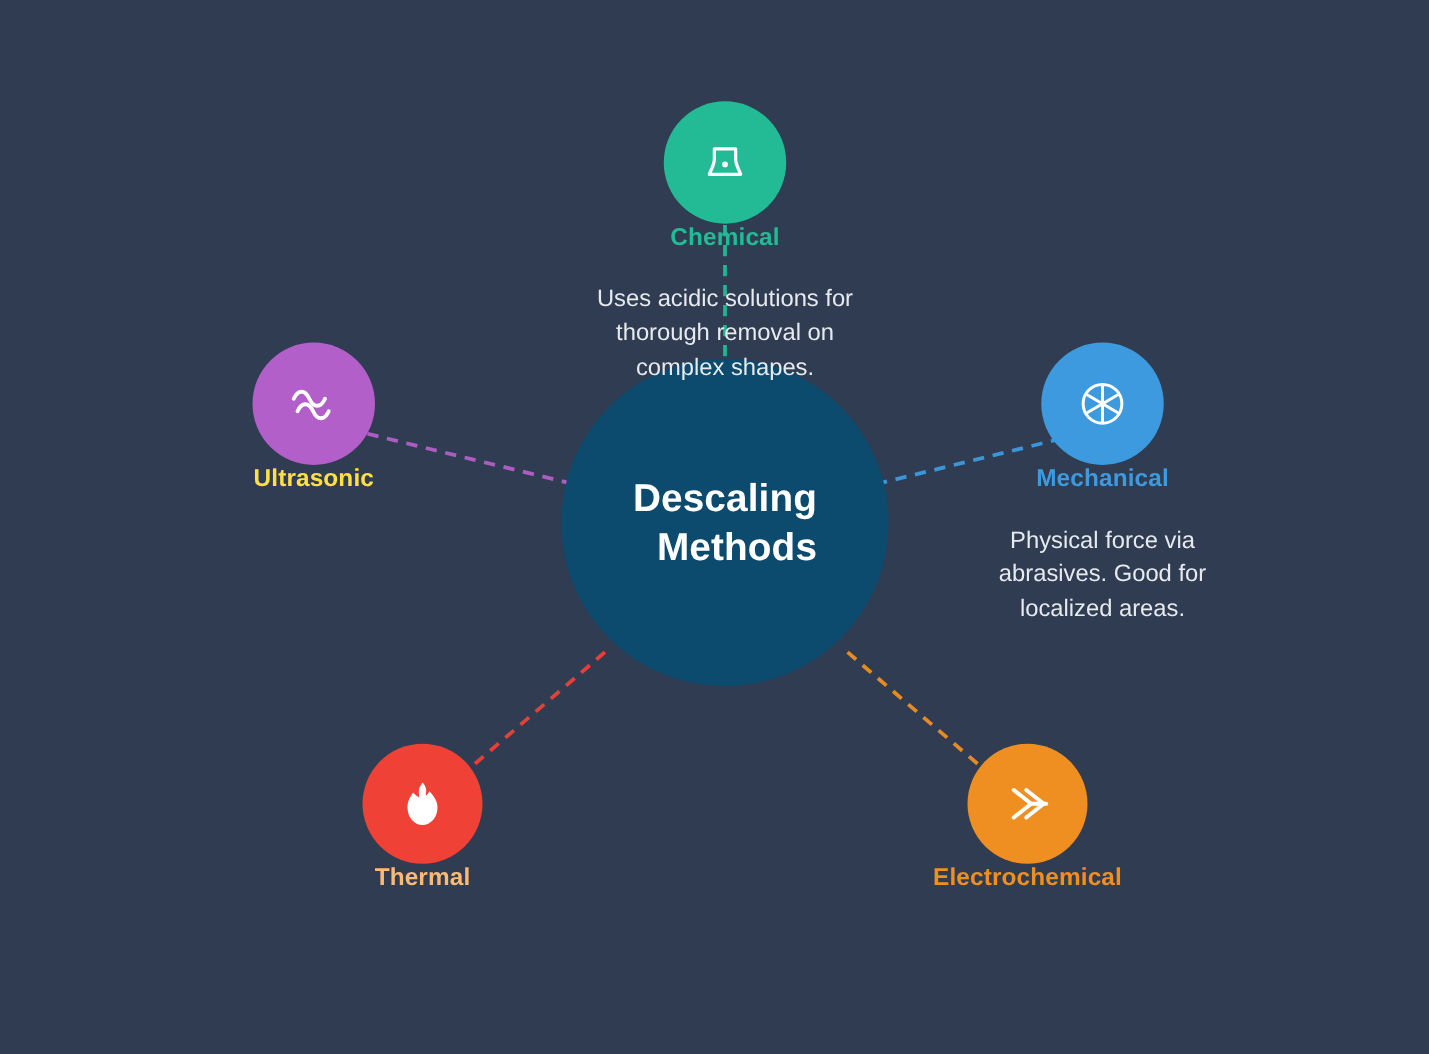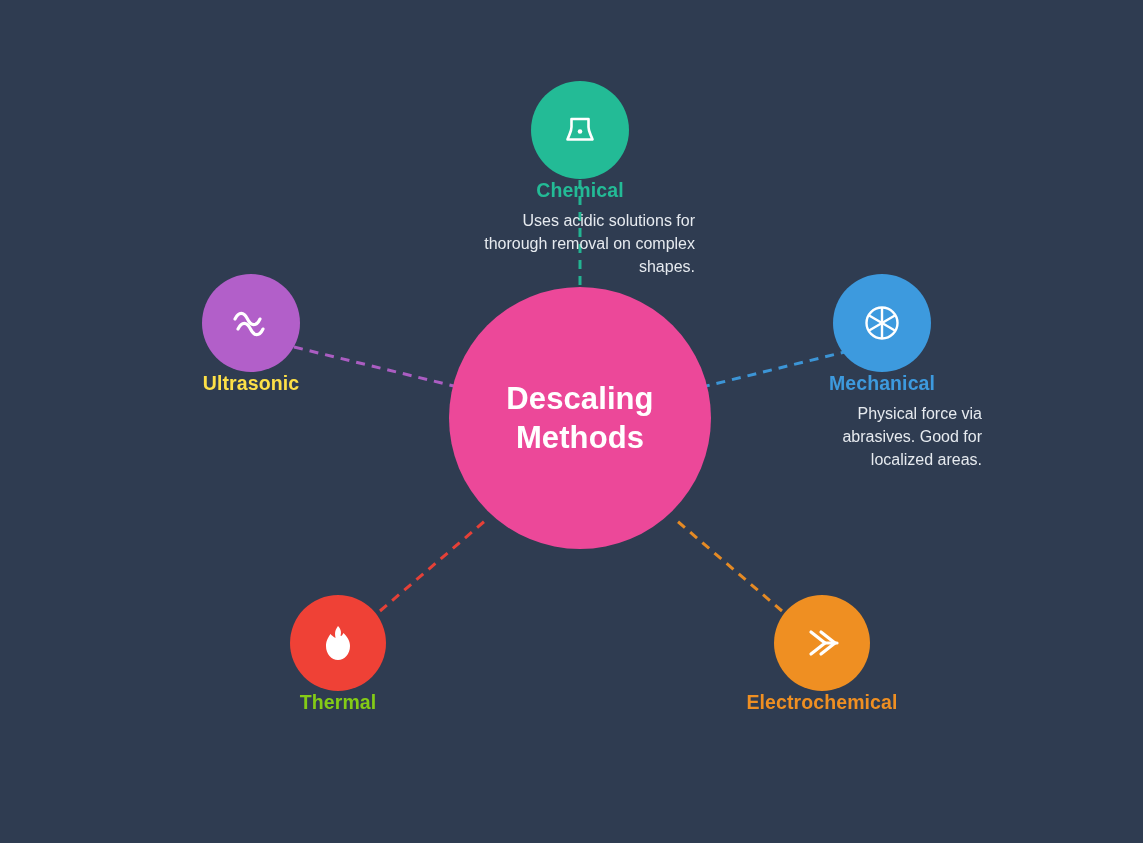--- a/index.html
+++ b/index.html
@@ -55,41 +55,41 @@
   }
   .node-title {
     font-size: 19.5px;
     font-weight: bold;
     margin-top: 0;
     letter-spacing: 0.1px;
     white-space: nowrap;
   }
   .node-desc {
     color: #e6eaef;
-    font-size: 16px;
+    font-size: 19px;
     line-height: 1.44;
-    text-align: right;
-    margin-top: 7px;
+    text-align: center;
+    margin-top: 24px;
   }
   .icon-svg { display: block; }
 </style>
 </head>
 <body>
 
 <div id="canvas">
 
   <svg id="connectors" viewBox="0 0 1143 843" xmlns="http://www.w3.org/2000/svg">
       <line x1="580" y1="180" x2="580" y2="288" stroke="#23bb96" stroke-width="3" stroke-dasharray="9 7" stroke-linecap="butt" opacity="0.95"></line>
       <line x1="294" y1="347" x2="462" y2="388" stroke="#b25fc9" stroke-width="3" stroke-dasharray="9 7" stroke-linecap="butt" opacity="0.95"></line>
       <line x1="865" y1="347" x2="698" y2="388" stroke="#3d9ade" stroke-width="3" stroke-dasharray="9 7" stroke-linecap="butt" opacity="0.95"></line>
       <line x1="380" y1="611" x2="486" y2="520" stroke="#ef4136" stroke-width="3" stroke-dasharray="9 7" stroke-linecap="butt" opacity="0.95"></line>
       <line x1="782" y1="611" x2="676" y2="520" stroke="#ef8f22" stroke-width="3" stroke-dasharray="9 7" stroke-linecap="butt" opacity="0.95"></line>
     </svg>
 
-  <div class="hub" id="hub" style="width: 262px; height: 262px; left: 449px; top: 287px; background: #ec4899;">
+  <div class="hub" id="hub" style="width: 262px; height: 262px; left: 449px; top: 287px; background: #0c4a6e; text-align: right;">
     <div class="hub-label" style="color: rgb(255, 255, 255);">Descaling
 Methods</div>
   </div>
 
   <div id="nodes-layer">
       <div class="node" style="left: 430px; top: 81px; width: 300px;">
         <div class="node-circle" style="width: 98px; height: 98px; background: rgb(35, 187, 150);">
           <span>
             <svg xmlns="http://www.w3.org/2000/svg" class="icon-svg" width="40" height="40" viewBox="0 0 40 40" fill="none" stroke="#ffffff" stroke-width="2.6" stroke-linecap="round" stroke-linejoin="round">
               <path d="M11.5 9 H28.5 V17 C28.5 22 31 25 32.5 29.5 H7.5 C9 25 11.5 22 11.5 17 Z"></path>
@@ -129,21 +129,21 @@
         <div class="node-desc" style="width: 200px;">Physical force via abrasives. Good for localized areas.</div>
       </div>
       <div class="node" style="left: 188px; top: 595px; width: 300px;">
         <div class="node-circle" style="width: 96px; height: 96px; background: rgb(239, 65, 54);">
           <span>
             <svg xmlns="http://www.w3.org/2000/svg" class="icon-svg" width="36" height="40" viewBox="0 0 36 40" fill="#ffffff">
               <path d="M18 3 C13.5 9 15.5 12.5 15.5 15 C12 13 10.5 11 10.5 11 C7 16 6 19 6 23 C6 31 11.5 37 18 37 C24.5 37 30 31 30 23 C30 17.5 26.5 13 23.5 10 C22 13 21 13.5 20.5 12.5 C21.8 9 20.5 5.5 18 3 Z"></path>
             </svg>
           </span>
         </div>
-        <div class="node-title" style="color: #84cc16;">Thermal</div>
+        <div class="node-title" style="color: #fdba74;">Thermal</div>
       </div>
       <div class="node" style="left: 672px; top: 595px; width: 300px;">
         <div class="node-circle" style="width: 96px; height: 96px; background: rgb(239, 143, 34);">
           <span>
             <svg xmlns="http://www.w3.org/2000/svg" class="icon-svg" width="42" height="40" viewBox="0 0 42 40" fill="none" stroke="#ffffff" stroke-width="3.2" stroke-linecap="round" stroke-linejoin="round">
               <polyline points="10,9 24,20 10,31"></polyline>
               <polyline points="20,9 34,20 20,31"></polyline>
               <line x1="24" y1="20" x2="36" y2="20"></line>
             </svg>
           </span>

